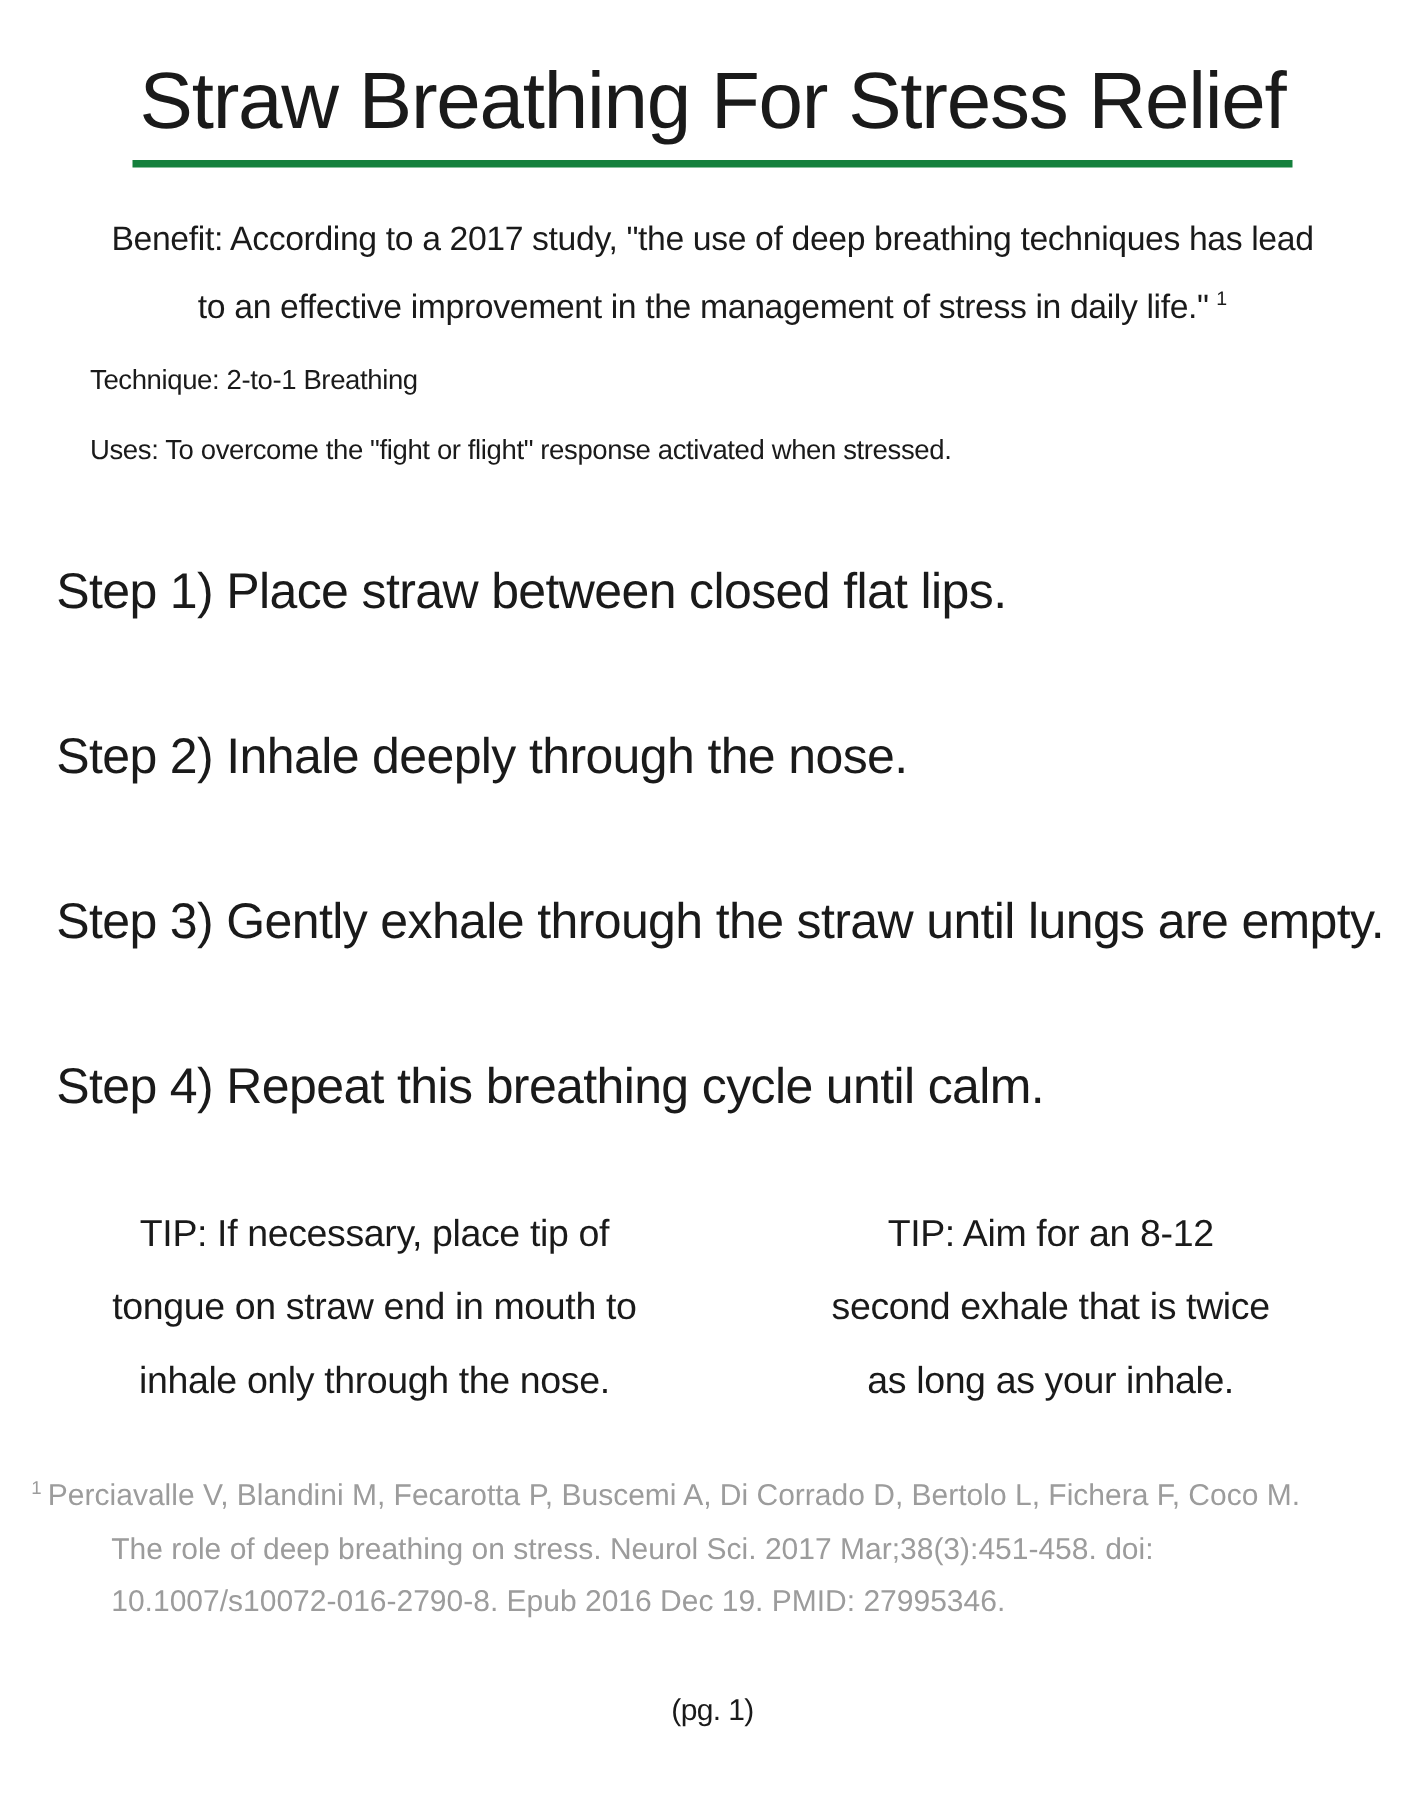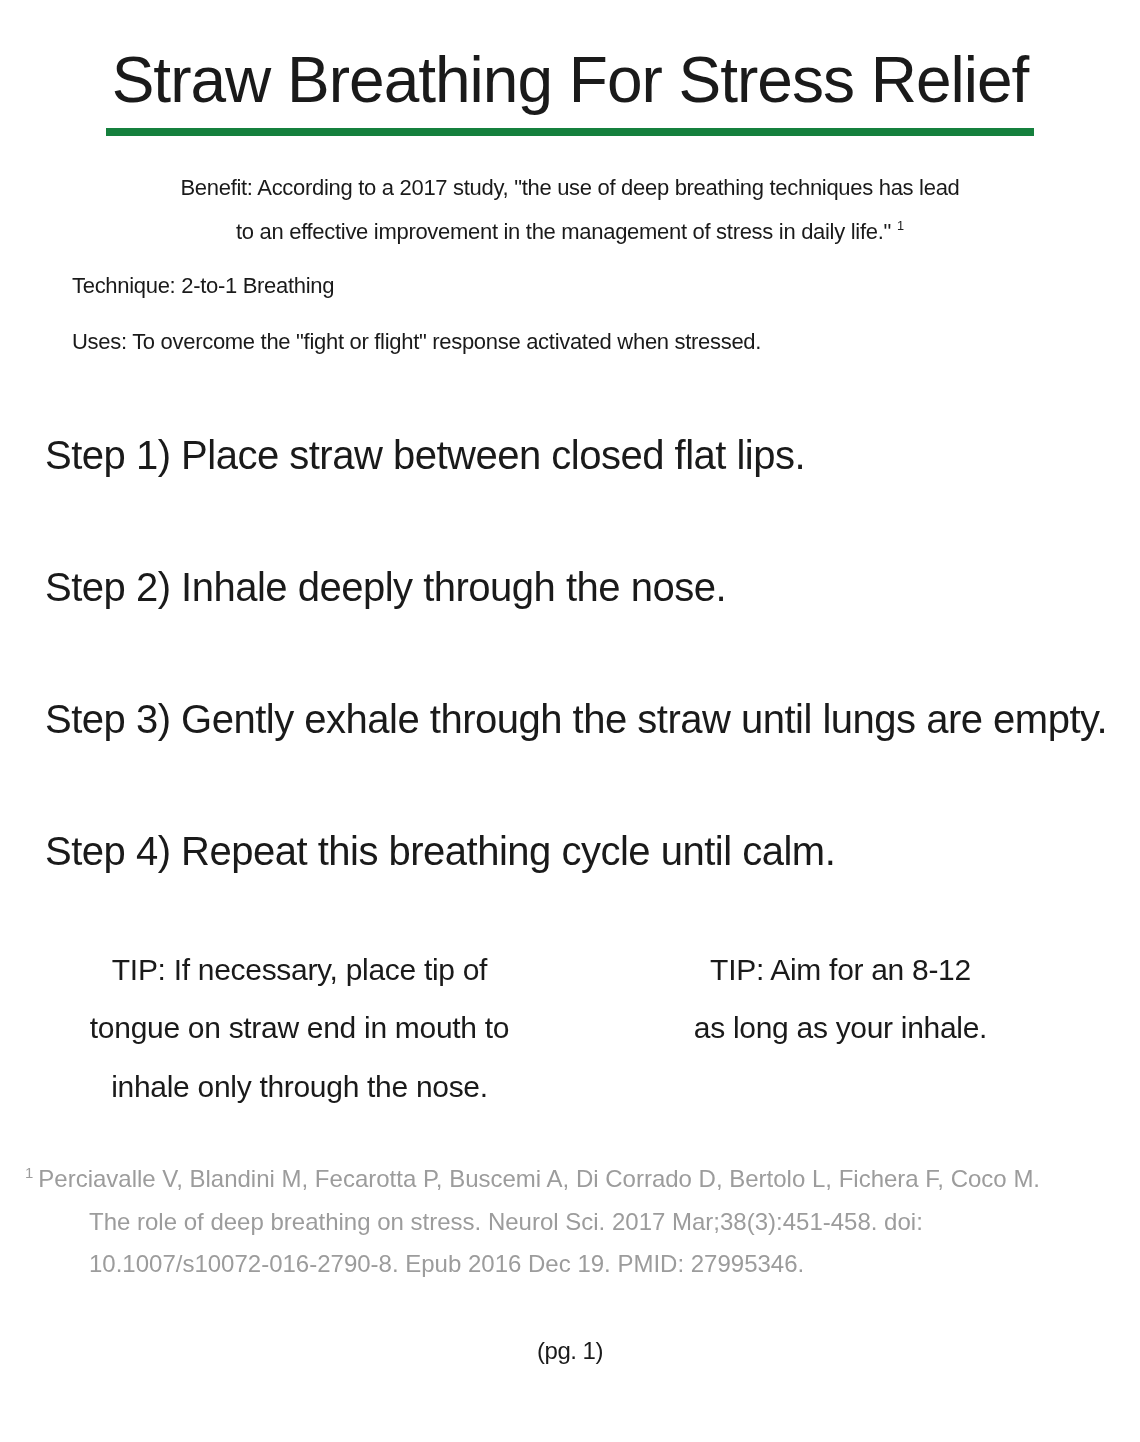--- a/index.html
+++ b/index.html
@@ -24,28 +24,28 @@
     margin: 44px 0 0 0;
     text-align: center;
     font-size: 64px;
     font-weight: normal;
     letter-spacing: -1px;
     line-height: 1.15;
   }
   .title-underline {
     display: inline-block;
     padding: 0 6px 10px 6px;
-    border-bottom: 8px solid #15803d;
+    border-bottom: 6px solid #15803d;
   }
   
   .benefit {
     margin: 30px auto 0 auto;
     max-width: 1060px;
     text-align: center;
-    font-size: 22px;
+    font-size: 27px;
     line-height: 2.0;
     letter-spacing: -0.3px;
   }
   .sup {
     font-size: 0.58em;
     vertical-align: super;
     margin-left: 6px;
     letter-spacing: 0;
   }
   
@@ -134,20 +134,21 @@
   <div class="step step-4">Step 4) Repeat this breathing cycle until calm.</div>
 
   <div class="tips">
     <div class="tip">
       <span class="tip-line">TIP: If necessary, place tip of</span>
       <span class="tip-line">tongue on straw end in mouth to</span>
       <span class="tip-line">inhale only through the nose.</span>
     </div>
     <div class="tip">
       <span class="tip-line">TIP: Aim for an 8-12</span>
+      <span class="tip-line">second exhale that is twice</span>
       <span class="tip-line">as long as your inhale.</span>
     </div>
   </div>
 
   <div class="footnote">
     <div class="fn-line-first">
       <sup class="fn-sup">1</sup><span>Perciavalle V, Blandini M, Fecarotta P, Buscemi A, Di Corrado D, Bertolo L, Fichera F, Coco M.</span>
     </div>
     <div class="fn-line-indent">The role of deep breathing on stress. Neurol Sci. 2017 Mar;38(3):451-458. doi:</div>
     <div class="fn-line-indent">10.1007/s10072-016-2790-8. Epub 2016 Dec 19. PMID: 27995346.</div>

